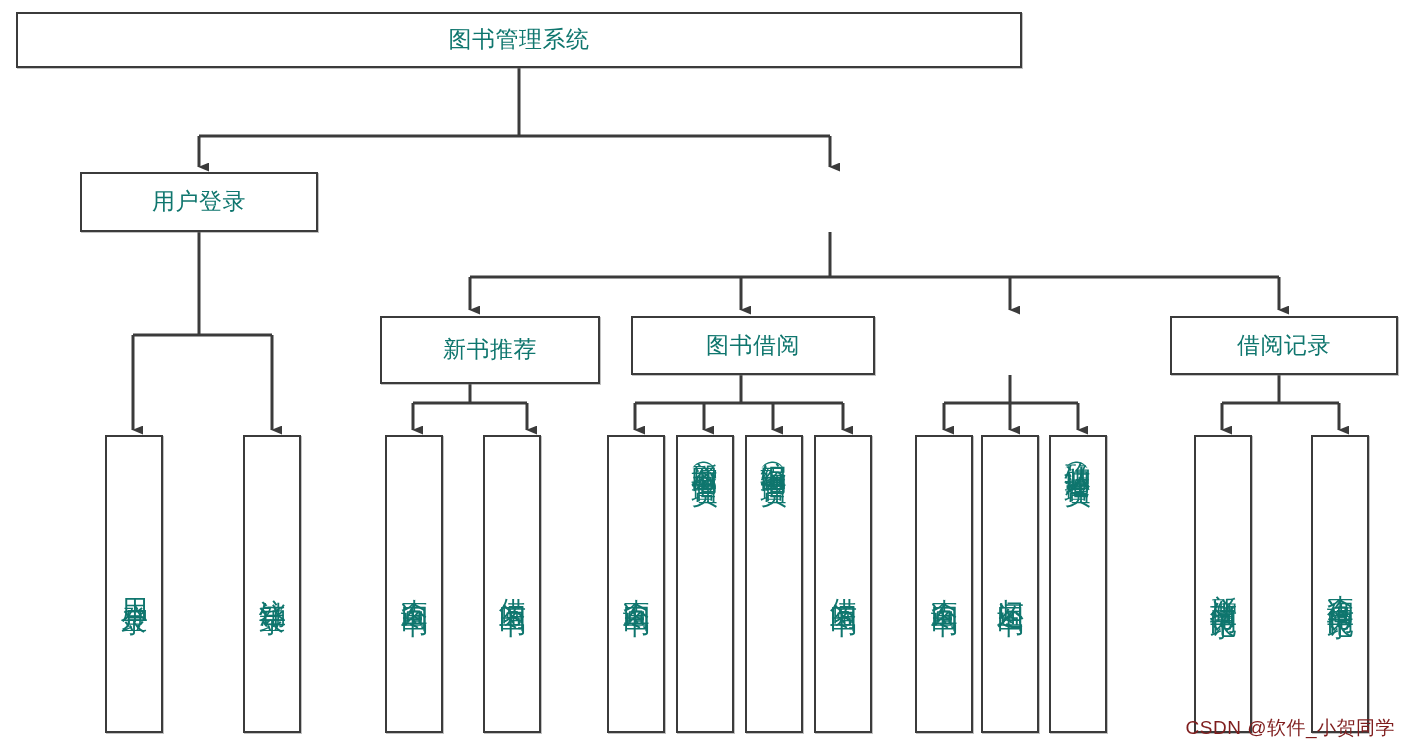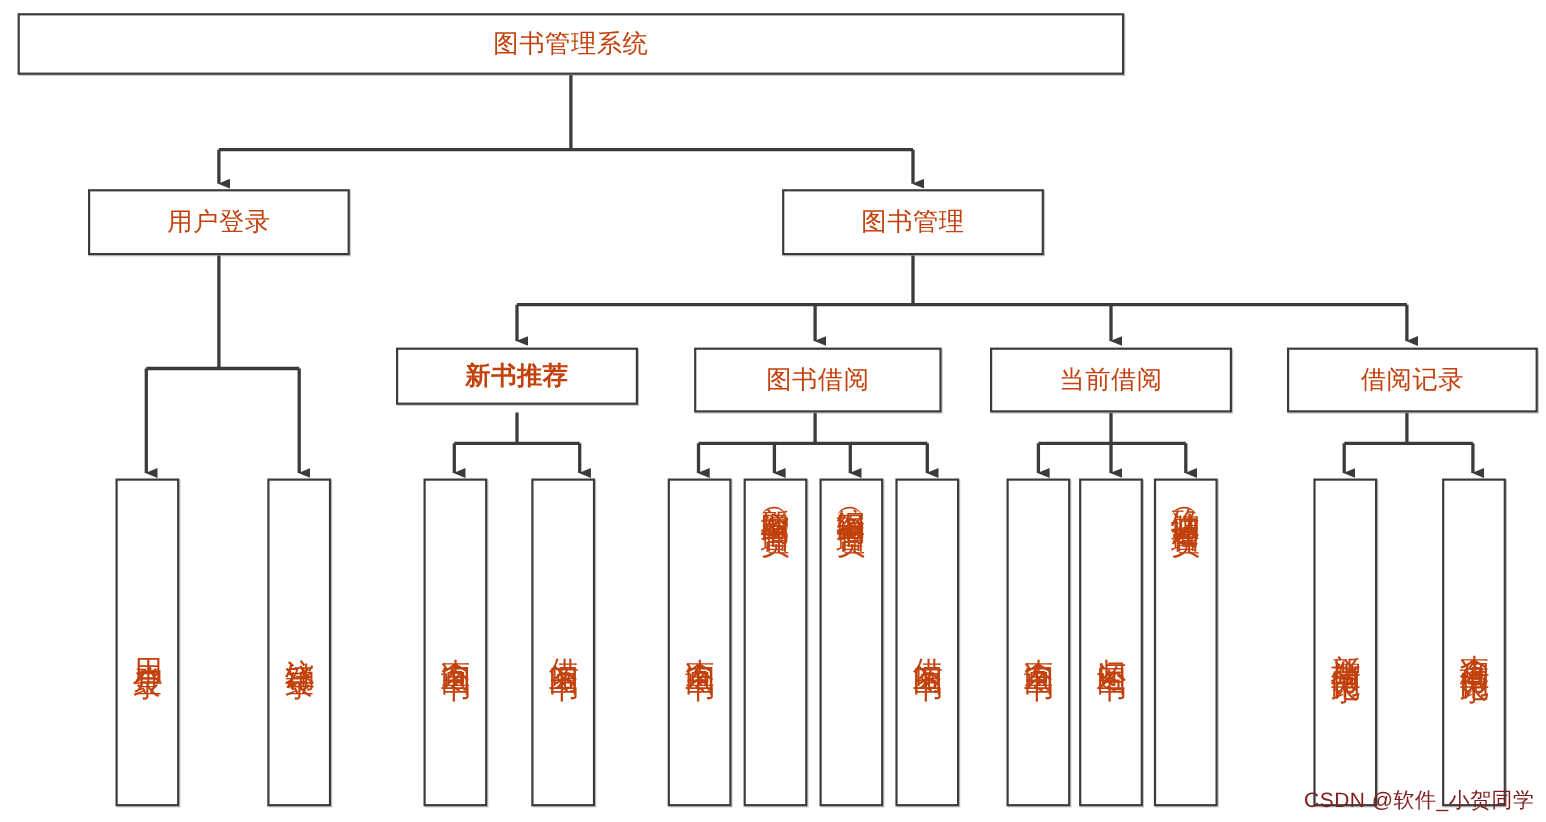--- a/index.html
+++ b/index.html
@@ -30,21 +30,21 @@
     pointer-events: none;
   }
   .node {
     position: absolute;
     box-sizing: border-box;
     background: #ffffff;
     border: 2.5px solid #3b3b3b;
     display: flex;
     align-items: center;
     justify-content: center;
-    color: #c2410c;
+    color: #0f766e;
     box-shadow: 1px 1px 0 rgba(120,120,120,0.45);
   }
   .node .label {
     line-height: 1.18;
     letter-spacing: 0.5px;
     white-space: pre;
   }
   .node.horizontal .label {
     font-size: 23px;
     text-align: center;
@@ -138,32 +138,26 @@
     </g>
   </svg>
 
   <div class="node horizontal" style="left:16px; top:12px; width:1006px; height:56px;">
     <span class="label">图书管理系统</span>
   </div>
 
   <div class="node horizontal" style="left:80px; top:172px; width:238px; height:60px;">
     <span class="label">用户登录</span>
   </div>
-  <div class="node horizontal" style="left:711px; top:172px; width:238px; height:60px;">
-    <span class="label">图书管理</span>
-  </div>
-
-  <div class="node horizontal" style="left:360px; top:316px; width:220px; height:52px;font-weight:bold;">
+
+  <div class="node horizontal" style="left:380px; top:316px; width:220px; height:68px;">
     <span class="label">新书推荐</span>
   </div>
-  <div class="node horizontal" style="left:631px; top:316px; width:225px; height:59px;">
+  <div class="node horizontal" style="left:631px; top:316px; width:244px; height:59px;">
     <span class="label">图书借阅</span>
-  </div>
-  <div class="node horizontal" style="left:900px; top:316px; width:220px; height:59px;">
-    <span class="label">当前借阅</span>
   </div>
   <div class="node horizontal" style="left:1170px; top:316px; width:228px; height:59px;">
     <span class="label">借阅记录</span>
   </div>
 
   <div class="node vertical" style="left:105px; top:435px; width:58px; height:298px;">
     <span class="label">用户登录</span>
   </div>
   <div class="node vertical" style="left:243px; top:435px; width:58px; height:298px;">
     <span class="label">注销登录</span>

